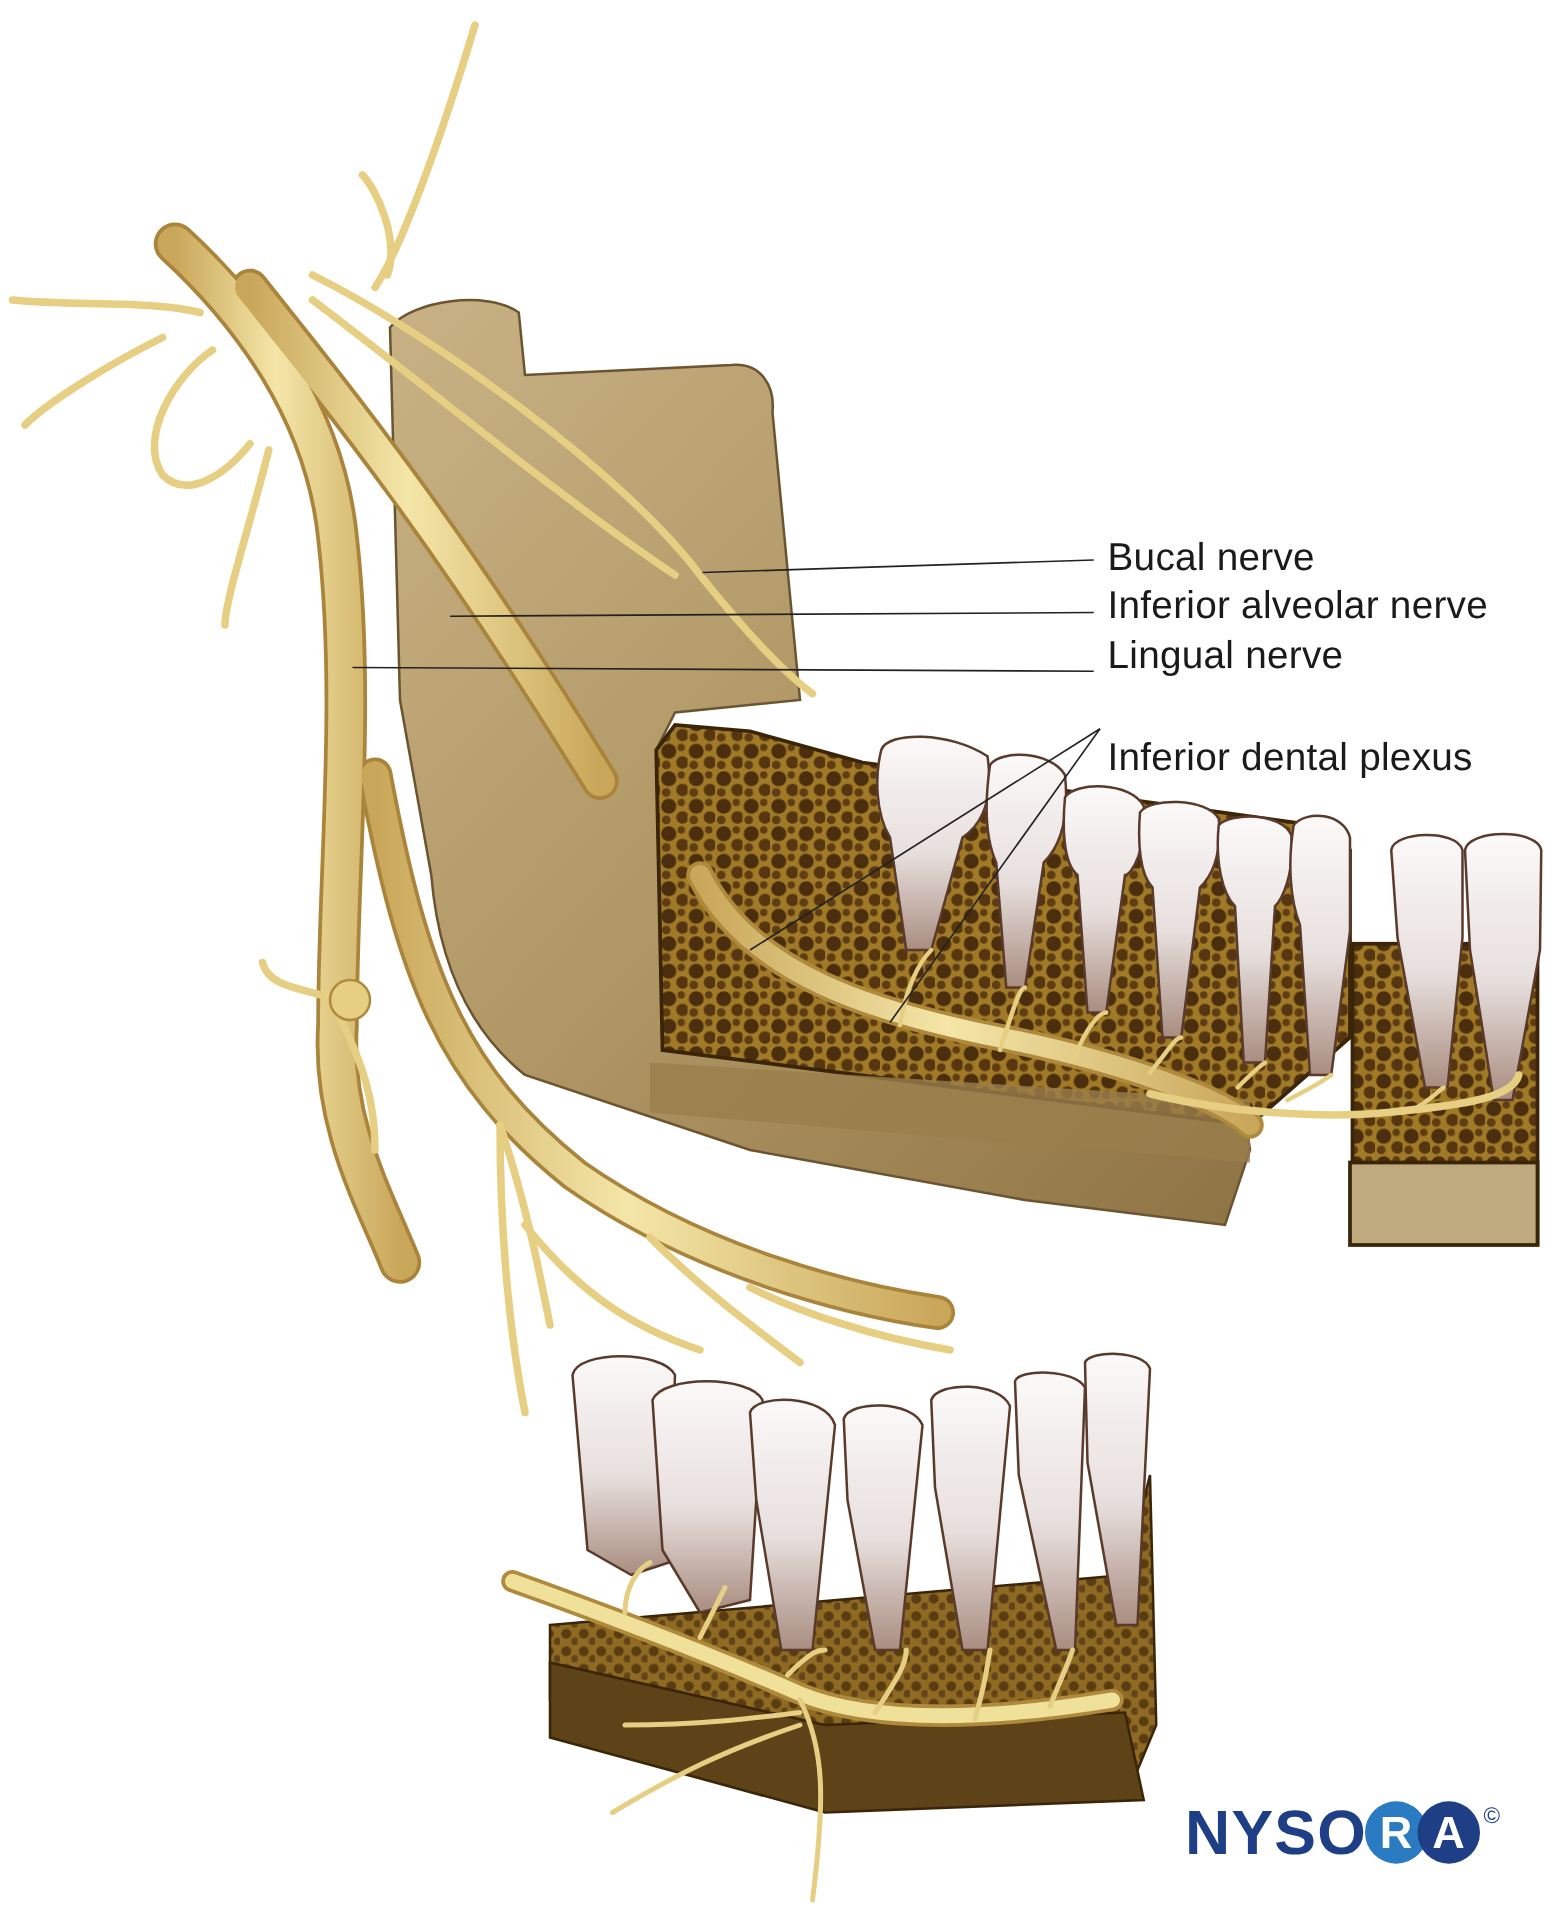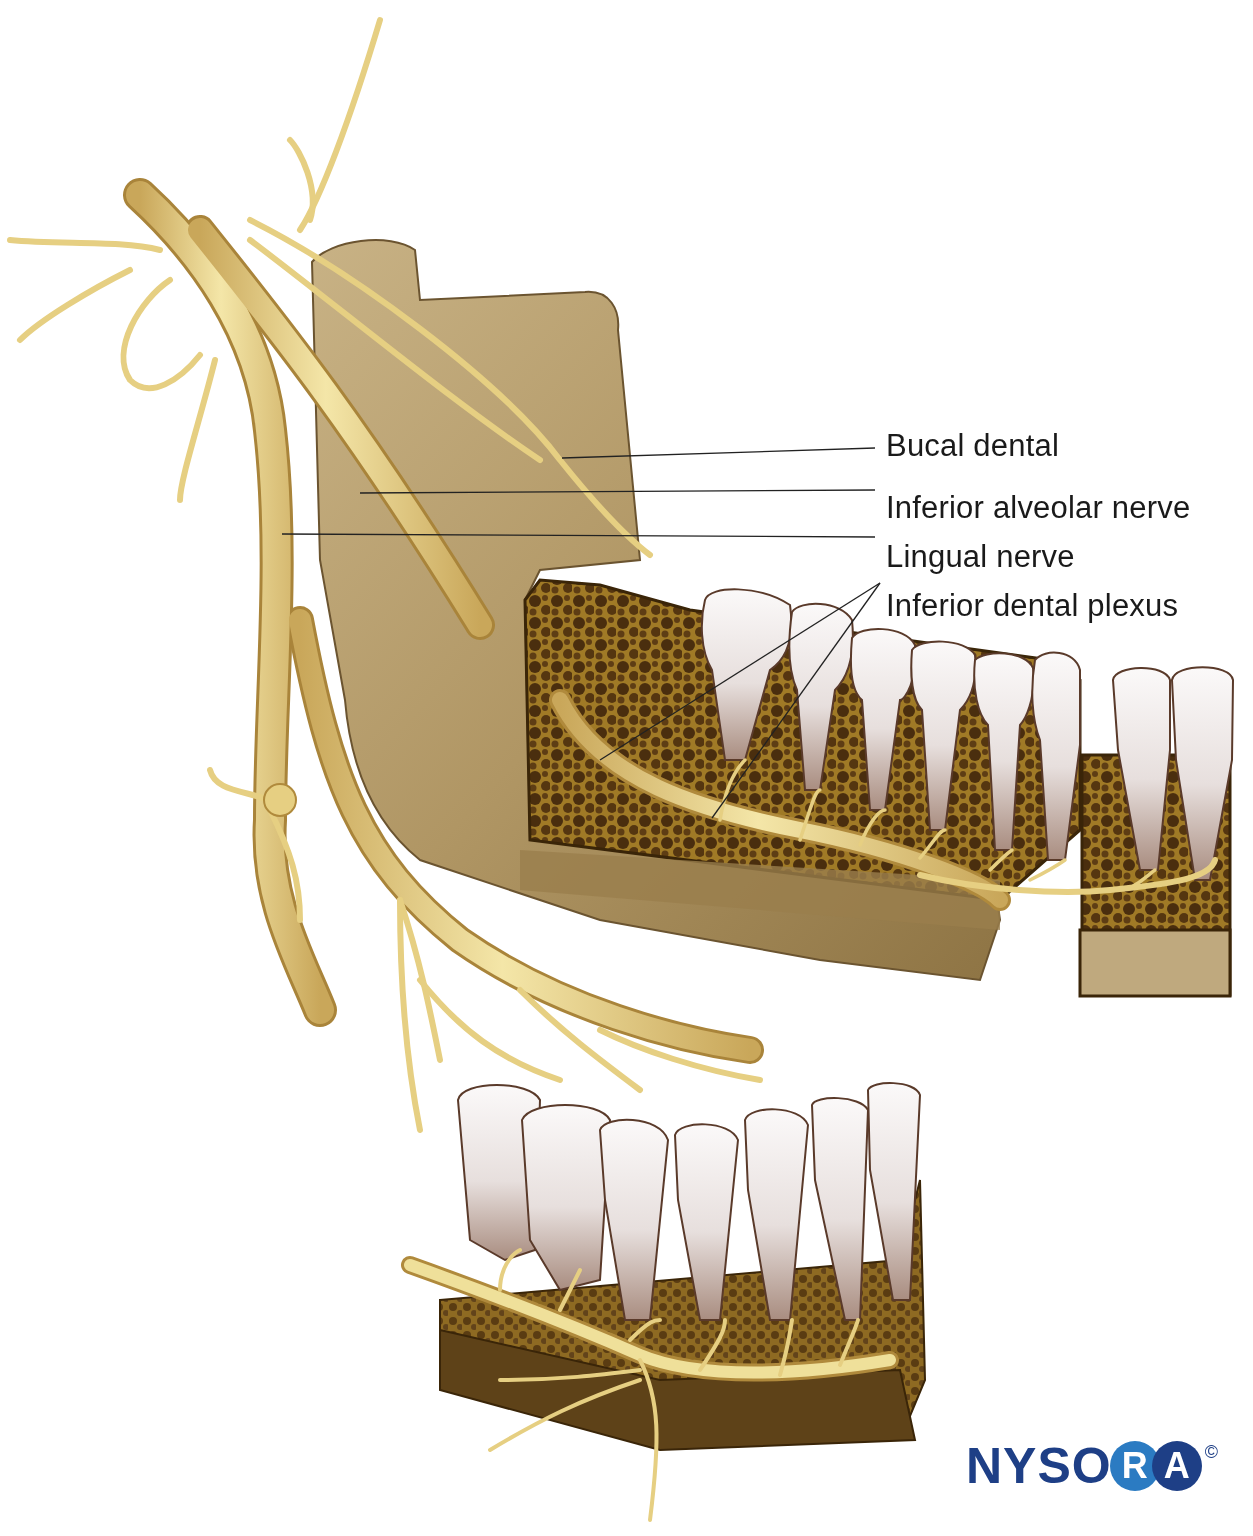--- a/index.html
+++ b/index.html
@@ -1,19 +1,19 @@
 <!DOCTYPE html>
 <html><head>
 <meta charset="utf-8">
 <style>
   html, body { margin: 0; padding: 0; background: #ffffff; }
   body { width: 1253px; height: 1536px; position: relative; overflow: hidden; font-family: "Liberation Sans", sans-serif; }
   #art { position: absolute; left: 0; top: 0; width: 1253px; height: 1536px; }
   .label { position: absolute; left: 886px; font-size: 31px; color: #1a1a1a; line-height: 36px; white-space: nowrap; letter-spacing: 0.2px; }
-  .logo { position: absolute; left: 948px; top: 1440px; display: flex; align-items: center; font-family: "Liberation Sans", sans-serif; font-weight: bold; margin-left: 18px; }
+  .logo { position: absolute; left: 948px; top: 1440px; display: flex; align-items: center; font-family: "Liberation Sans", sans-serif; font-weight: bold; }
   .logo .txt { font-size: 50px; color: #1e3f86; letter-spacing: 1px; line-height: 52px; }
   .logo .circ { width: 50px; height: 50px; border-radius: 50%; display: inline-flex; align-items: center; justify-content: center; color: #fff; font-size: 36px; margin-left: -2px; }
   .logo .c1 { background: #2b7bc2; }
   .logo .c2 { background: #1e3f86; margin-left: -8px; }
   .logo .copy { font-size: 18px; color: #1e3f86; align-self: flex-start; margin-left: 3px; margin-top: 2px; font-weight: normal; }
 </style>
 </head>
 <body>
 
 <svg id="art" viewBox="0 0 1253 1536" xmlns="http://www.w3.org/2000/svg">
@@ -141,23 +141,23 @@
 
   <g stroke="#222" stroke-width="1.3" fill="none">
     <line x1="562" y1="458" x2="875" y2="448"></line>
     <line x1="360" y1="493" x2="875" y2="490"></line>
     <line x1="282" y1="534" x2="875" y2="537"></line>
     <line x1="600" y1="760" x2="880" y2="583"></line>
     <line x1="712" y1="818" x2="880" y2="583"></line>
   </g>
 </svg>
 
-<div class="label" style="top:428px">Bucal dental</div>
-<div class="label" style="top:490px">Inferior alveolar nerve</div>
-<div class="label" style="top:539px">Lingual nerve</div>
+<div class="label" style="top:428px">Bucal nerve</div>
+<div class="label" style="top:466px">Inferior alveolar nerve</div>
+<div class="label" style="top:506px">Lingual nerve</div>
 <div class="label" style="top:588px">Inferior dental plexus</div>
 
 <div class="logo">
   <span class="txt">NYSO</span>
   <span class="circ c1">R</span>
   <span class="circ c2">A</span>
   <span class="copy">©</span>
 </div>
 
 </body></html>

